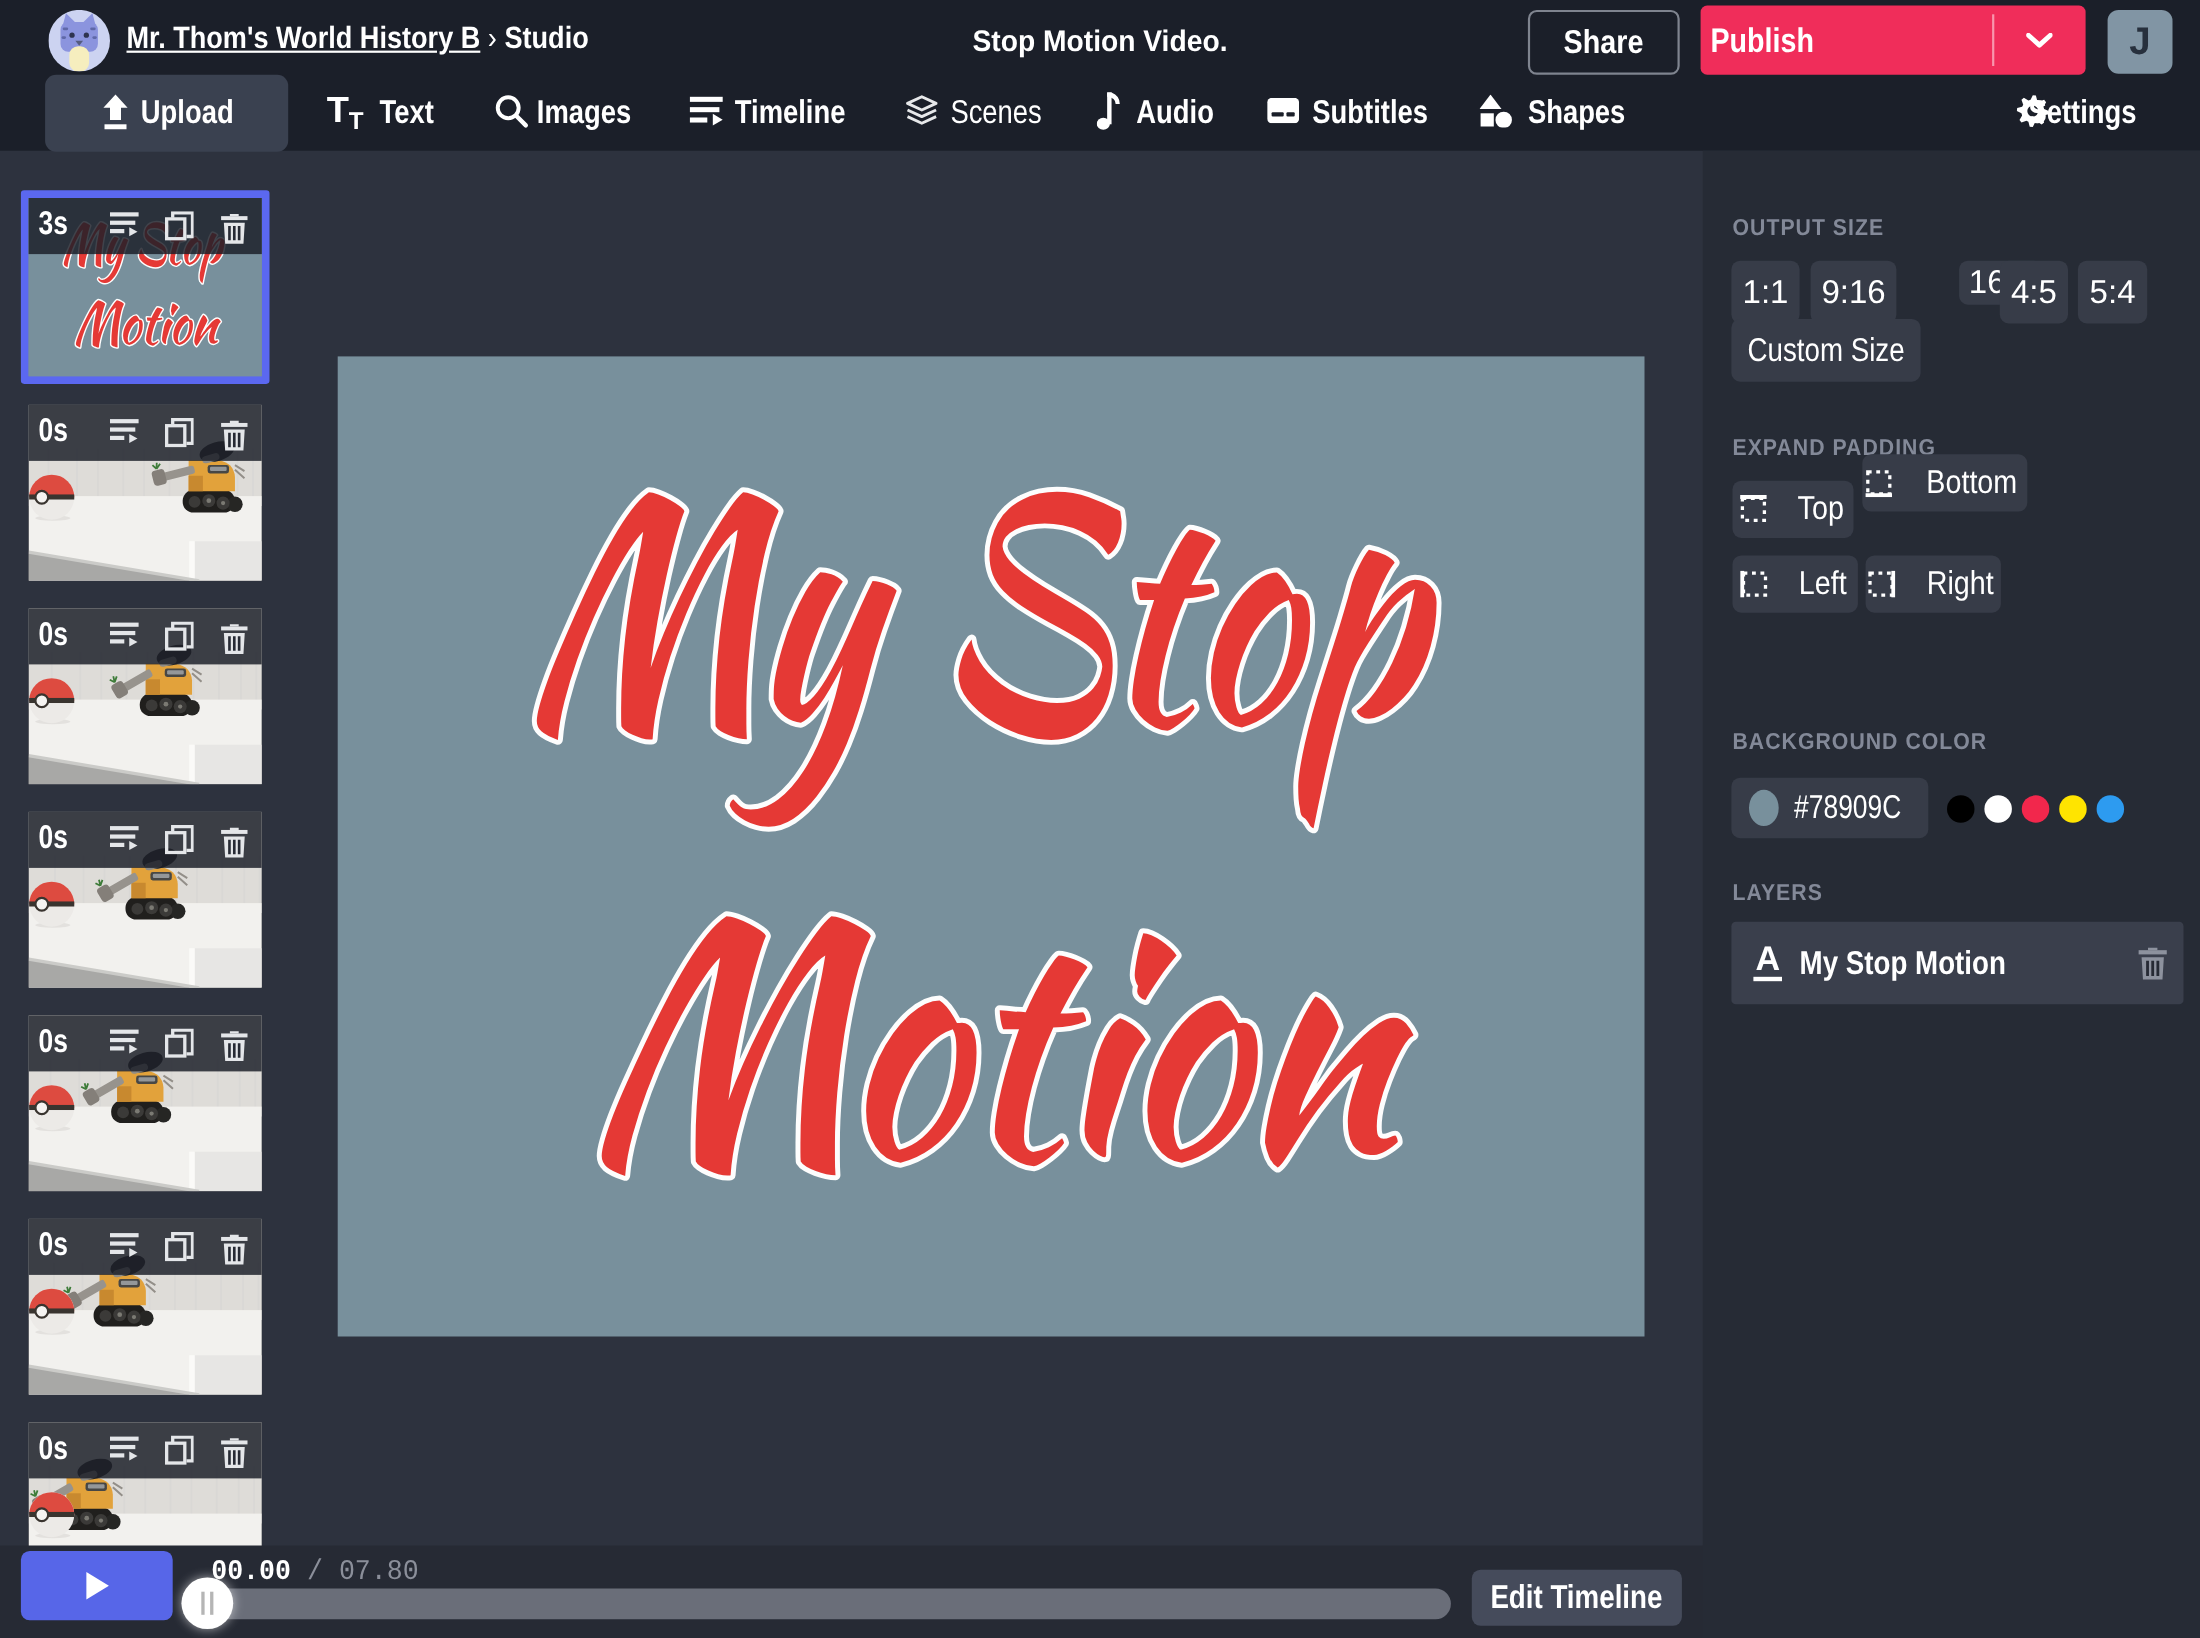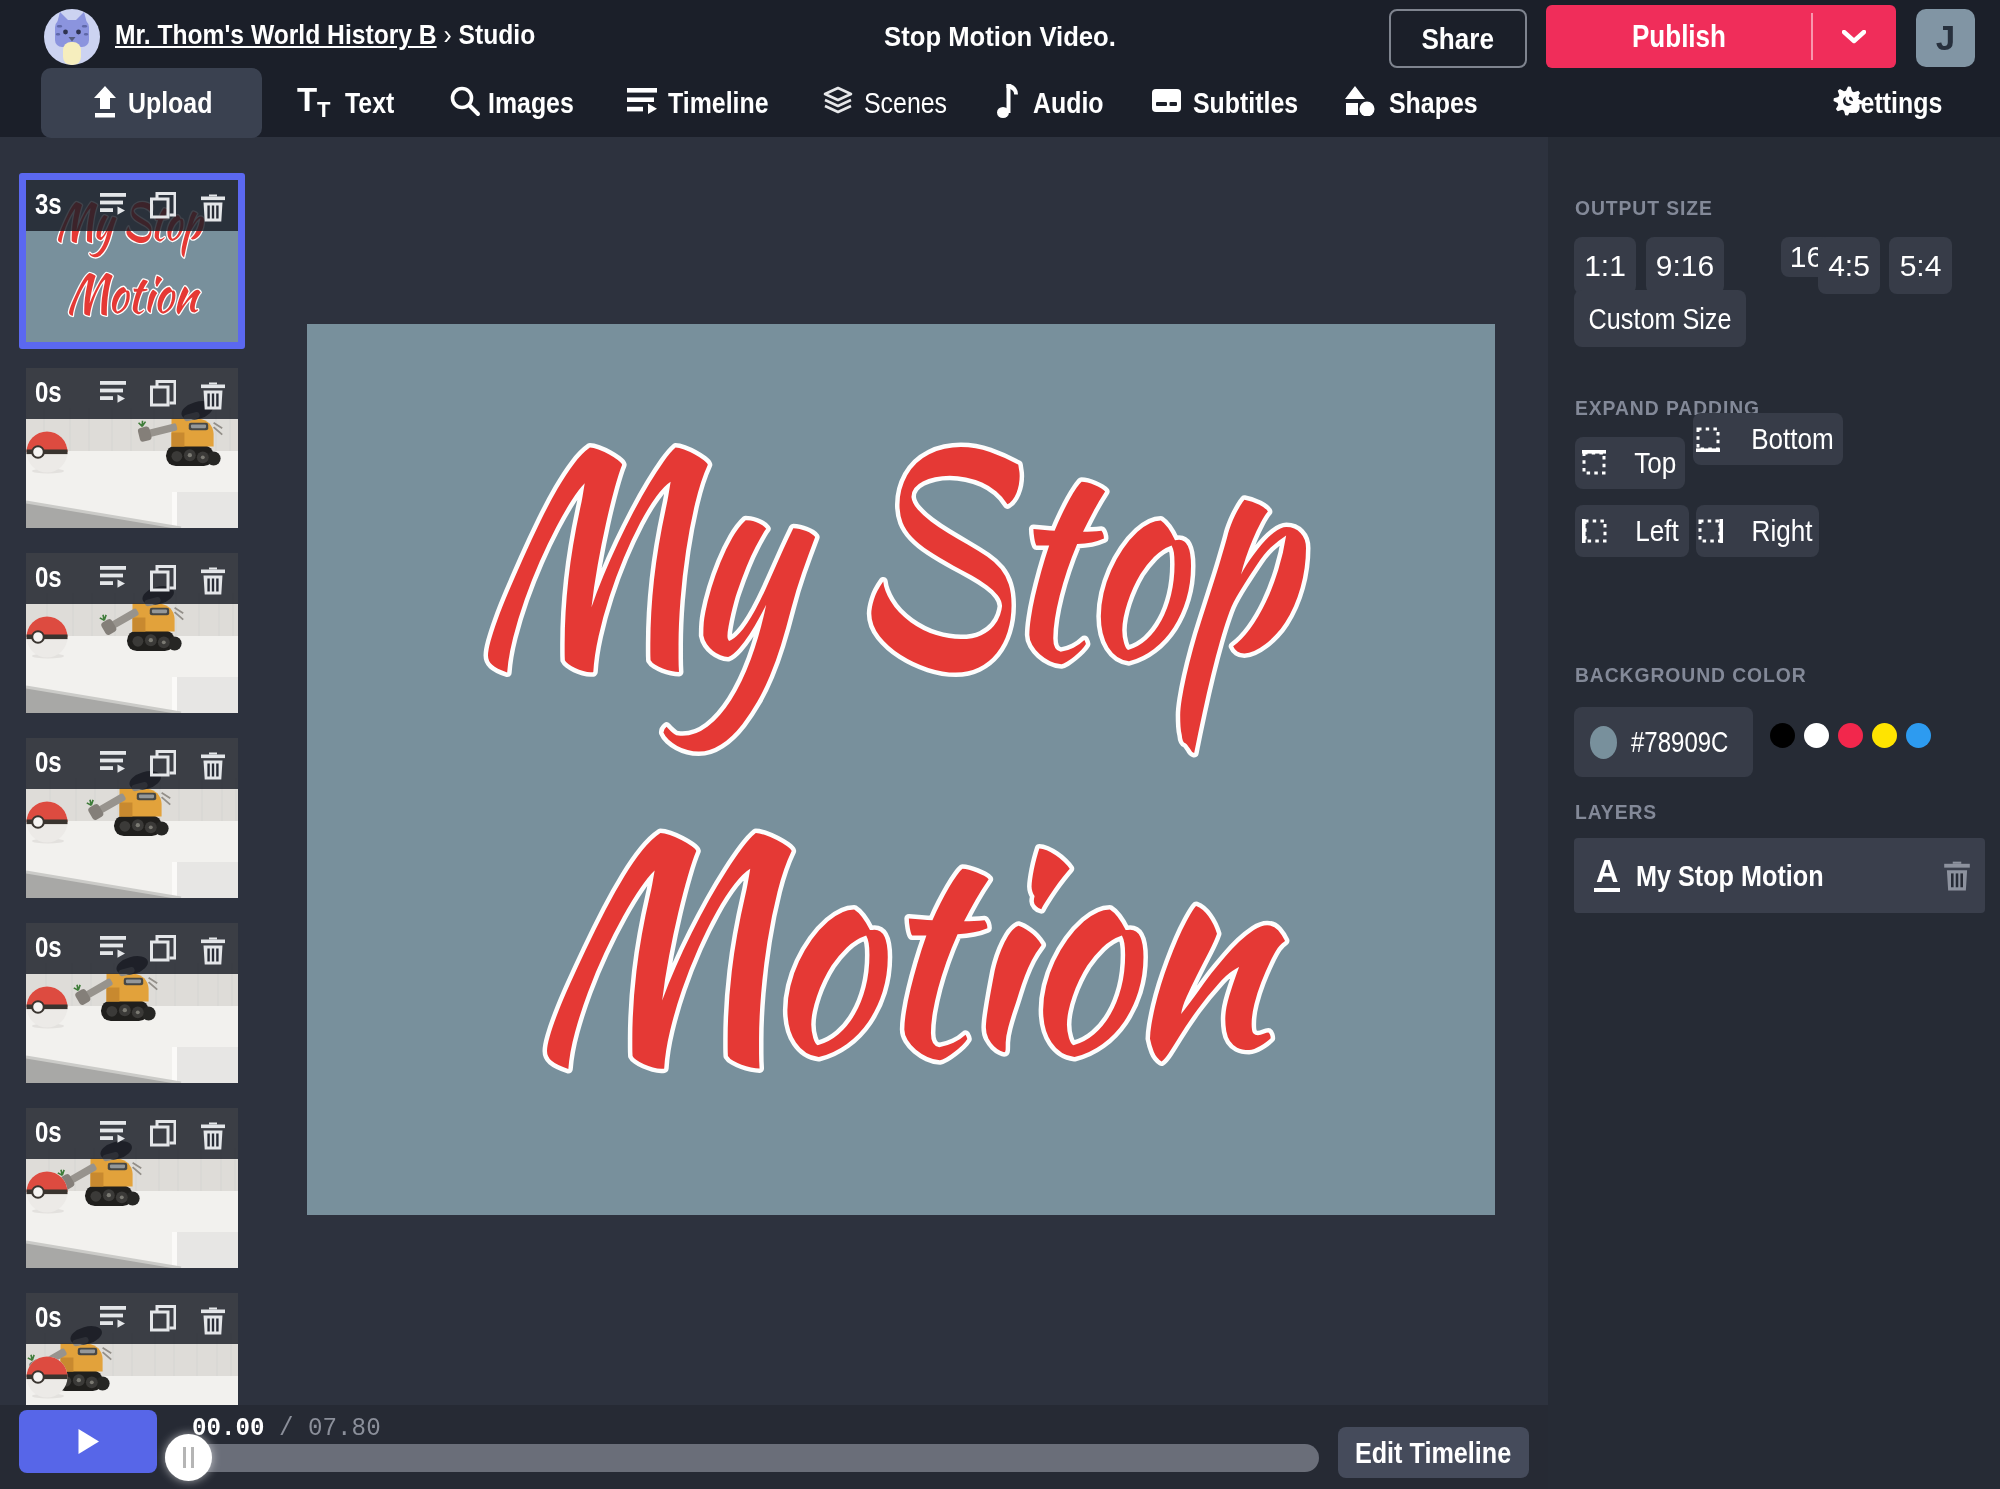--- a/index.html
+++ b/index.html
@@ -55,21 +55,21 @@
             <path d="M24.5 28 h7 l-3.5 4.5 Z" fill="#555c7e"></path>
             <rect x="19" y="33" width="18" height="23" rx="8" fill="#f6eebe"></rect>
           </g>
         </svg></div>
       <div class="abs" style="left:115px;top:19px;font-size:28px;font-weight:700;color:#fff"><span class="sx" style="transform:scaleX(.88)"><span style="text-decoration:underline">Mr. Thom's World History B</span><span style="font-weight:400">&nbsp;›&nbsp;</span><span>Studio</span></span></div>
       <div class="abs" style="left:0;top:22px;width:2000px;text-align:center;font-size:27px;font-weight:600;color:#fff"><span class="sxc" style="transform:scaleX(.95)">Stop Motion Video.</span></div>
       <div class="abs" style="left:1389px;top:9px;width:138px;height:59px;border:2px solid #7f848f;border-radius:8px;display:flex;align-items:center;justify-content:center;color:#fff;font-size:30px;font-weight:600">
         <span class="sxc" style="transform:scaleX(.87)">Share</span>
       </div>
       <div class="abs" style="left:1546px;top:5px;width:350px;height:63px;background:#f02d5a;border-radius:6px">
-        <div class="abs" style="left:0;top:0;width:265px;height:63px;display:flex;align-items:center;justify-content:center;color:#fff;font-size:31px;font-weight:700">
+        <div class="abs" style="left:0;top:0;width:265px;height:63px;display:flex;align-items:center;color:#fff;font-size:31px;font-weight:700">
           <span class="sxc" style="transform:scaleX(.84)">Publish</span>
         </div>
         <div class="abs" style="left:265px;top:8px;width:2px;height:47px;background:rgba(255,255,255,.5)"></div>
         <div class="abs" style="left:296px;top:25px"><svg width="24" height="14" viewBox="0 0 24 14">
             <path d="M2 2 L12 11 L22 2" fill="none" stroke="#fff" stroke-width="4.4" stroke-linecap="round" stroke-linejoin="round"></path>
           </svg></div>
       </div>
       <div class="abs" style="left:1916px;top:9px;width:59px;height:58px;background:#8195a4;border-radius:10px;display:flex;align-items:center;justify-content:center;color:#27303d;font-size:35px;font-weight:700">J</div>
       <div class="abs" style="left:41px;top:68px;width:221px;height:70px;background:#3a4150;border-radius:10px"></div>
       <div class="abs" style="left:88px;top:84px"><svg width="34" height="36" viewBox="0 0 34 36">
@@ -627,21 +627,21 @@
       <span class="sxc" style="transform:scaleX(.87)">Left</span>
     </div>
     <div class="pbtn" style="left:1696px;top:505px;width:123px;height:52px">
       <svg width="26" height="26" viewBox="0 0 26 26">
         <rect x="3" y="3" width="20" height="20" fill="none" stroke="#fff" stroke-width="3" stroke-dasharray="3.5 4.2"></rect>
         <rect x="22.4" y="1" width="3.6" height="24" fill="#fff"></rect>
       </svg>
       <span class="sxc" style="transform:scaleX(.87)">Right</span>
     </div>
     <div class="sec" style="left:1575px;top:663px">BACKGROUND COLOR</div>
-    <div class="btn" style="left:1574px;top:707px;width:179px;height:70px;justify-content:center">
+    <div class="btn" style="left:1574px;top:707px;width:179px;height:55px;justify-content:center">
       <div style="width:33px;height:33px;border-radius:50%;background:#78909C;margin:0 14px 0 16px"></div>
       <span class="sx" style="font-size:30px;transform:scaleX(.8)">#78909C</span>
     </div>
     <div class="dot" style="left:1770px;background:#000000"></div>
     <div class="dot" style="left:1804px;background:#ffffff"></div>
     <div class="dot" style="left:1838px;background:#f2274c"></div>
     <div class="dot" style="left:1872px;background:#ffe400"></div>
     <div class="dot" style="left:1906px;background:#2d9bf0"></div>
     <div class="sec" style="left:1575px;top:800px">LAYERS</div>
     <div class="abs" style="left:1574px;top:838px;width:411px;height:75px;background:#3a3f4c;border-radius:4px">

